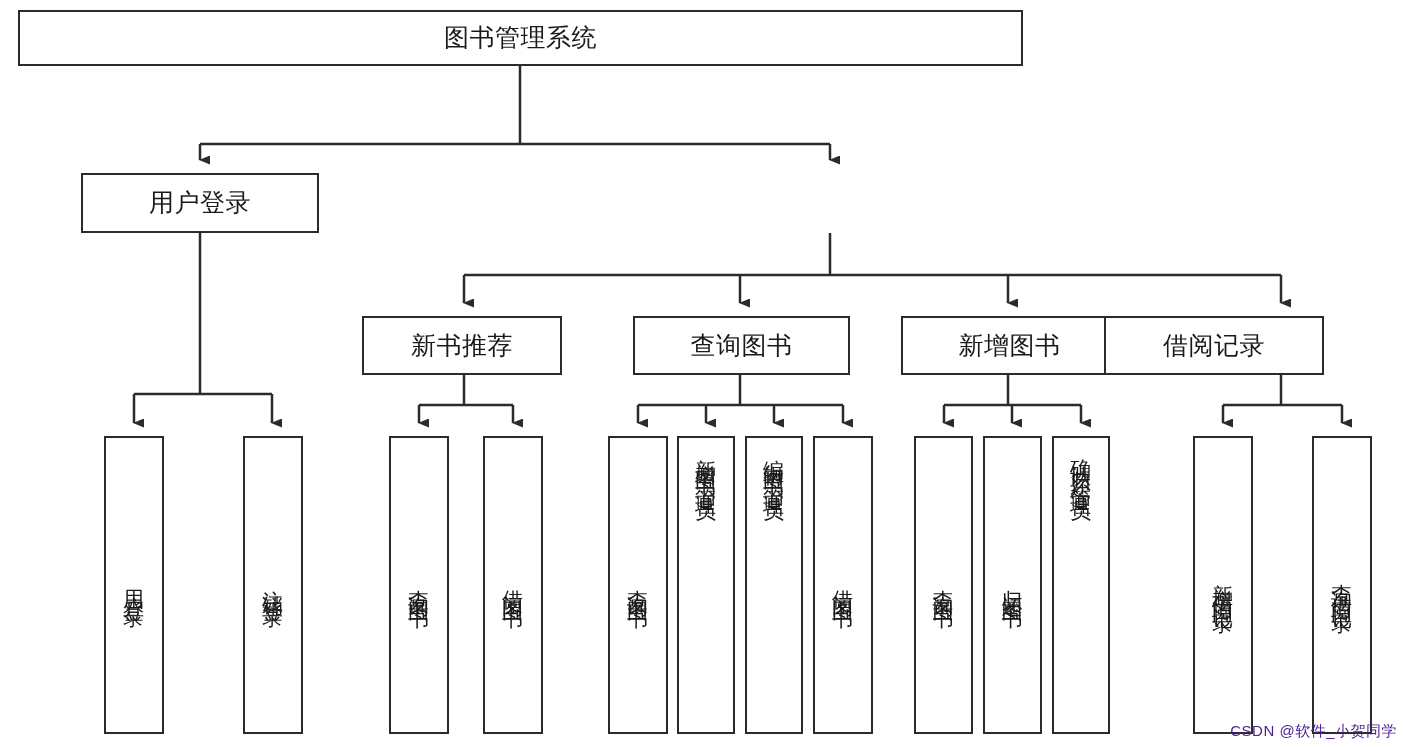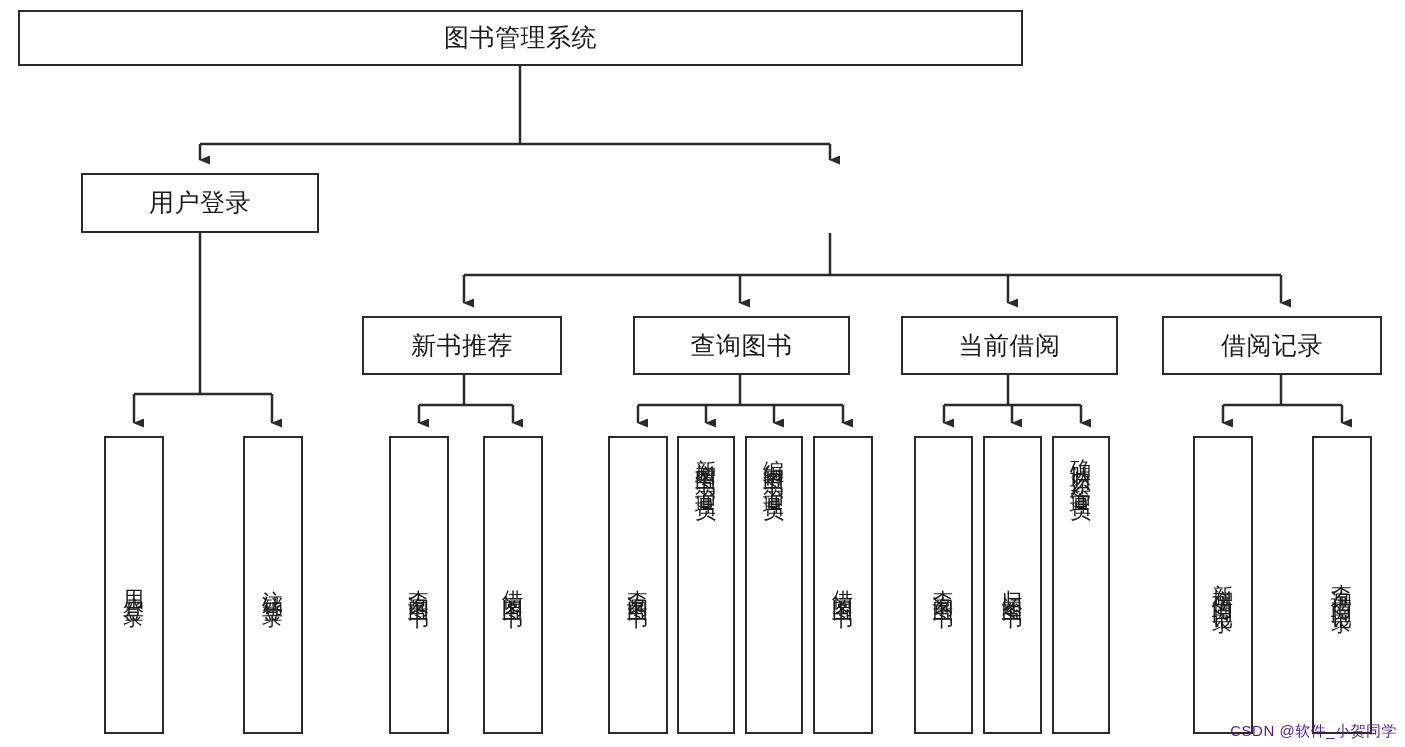--- a/index.html
+++ b/index.html
@@ -149,23 +149,23 @@
     <span class="node-label">用户登录</span>
   </div>
 
   <div class="node-box horizontal" style="left:362px; top:316px; width:200px; height:59px;justify-content:center;">
     <span class="node-label">新书推荐</span>
   </div>
   <div class="node-box horizontal" style="left:633px; top:316px; width:217px; height:59px;">
     <span class="node-label">查询图书</span>
   </div>
   <div class="node-box horizontal" style="left:901px; top:316px; width:217px; height:59px;">
-    <span class="node-label">当前借阅</span>
-  </div>
-  <div class="node-box horizontal" style="left:1162px; top:316px; width:220px; height:59px;">
+    <span class="node-label">新增图书</span>
+  </div>
+  <div class="node-box horizontal" style="left:1104px; top:316px; width:220px; height:59px;">
     <span class="node-label">借阅记录</span>
   </div>
 
   <div class="node-box vertical" style="left:104px; top:436px; width:60px; height:298px;">
     <span class="node-label">用户登录</span>
   </div>
   <div class="node-box vertical" style="left:243px; top:436px; width:60px; height:298px;">
     <span class="node-label">注销登录</span>
   </div>
 

